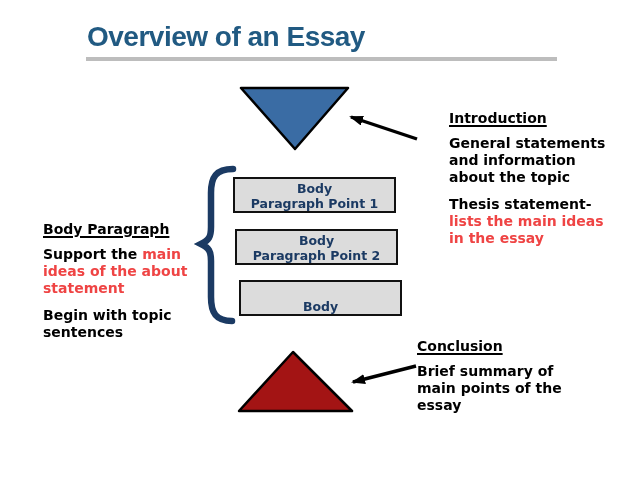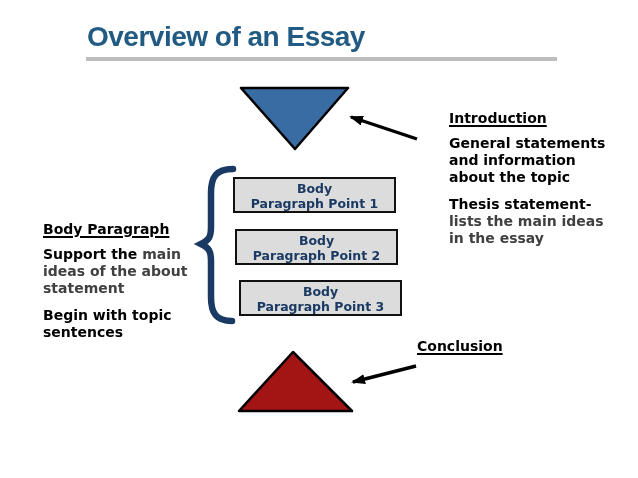--- a/index.html
+++ b/index.html
@@ -23,21 +23,21 @@
   }
   .svg-layer{position:absolute;left:0;top:0;pointer-events:none;}
   .textblock{position:absolute;font-weight:bold;font-size:14px;line-height:17px;color:#000;}
   .textblock .heading{
     text-decoration:underline;
     text-decoration-thickness:2px;
     text-underline-offset:2px;
     margin:0 0 8px 0;
   }
   .textblock p{margin:0 0 10px 0;}
-  .blue{color:#404040;}
+  .blue{color:#ef4444;}
   .body-box{
     position:absolute;
     width:163px;height:36px;
     background:#DCDCDC;
     border:2px solid #111111;
     box-sizing:border-box;
     display:flex;flex-direction:column;align-items:center;justify-content:flex-end;
     font-size:12.5px;font-weight:bold;line-height:15px;
     color:#1B3A63;text-align:center;
   }
@@ -77,32 +77,32 @@
   <div class="body-box" id="box1">
     <span>Body</span>
     <span>Paragraph Point 1</span>
   </div>
   <div class="body-box" id="box2">
     <span>Body</span>
     <span>Paragraph Point 2</span>
   </div>
   <div class="body-box" id="box3">
     <span>Body</span>
-    <span>Paragraph Point 3</span>
   </div>
 
   <div class="textblock" id="intro-block">
     <div class="heading">Introduction</div>
     <p>General statements and information about the topic</p>
     <p><span>Thesis statement-</span> <span class="blue">lists the main ideas in the essay</span></p>
   </div>
 
   <div class="textblock" id="left-block">
     <div class="heading">Body Paragraph</div>
     <p><span>Support the </span><span class="blue">main ideas of the about statement</span></p>
     <p>Begin with topic sentences</p>
   </div>
 
   <div class="textblock" id="conclusion-block">
     <div class="heading">Conclusion</div>
+    <p>Brief summary of main points of the essay</p>
   </div>
 
 </div>
 
 </body></html>

